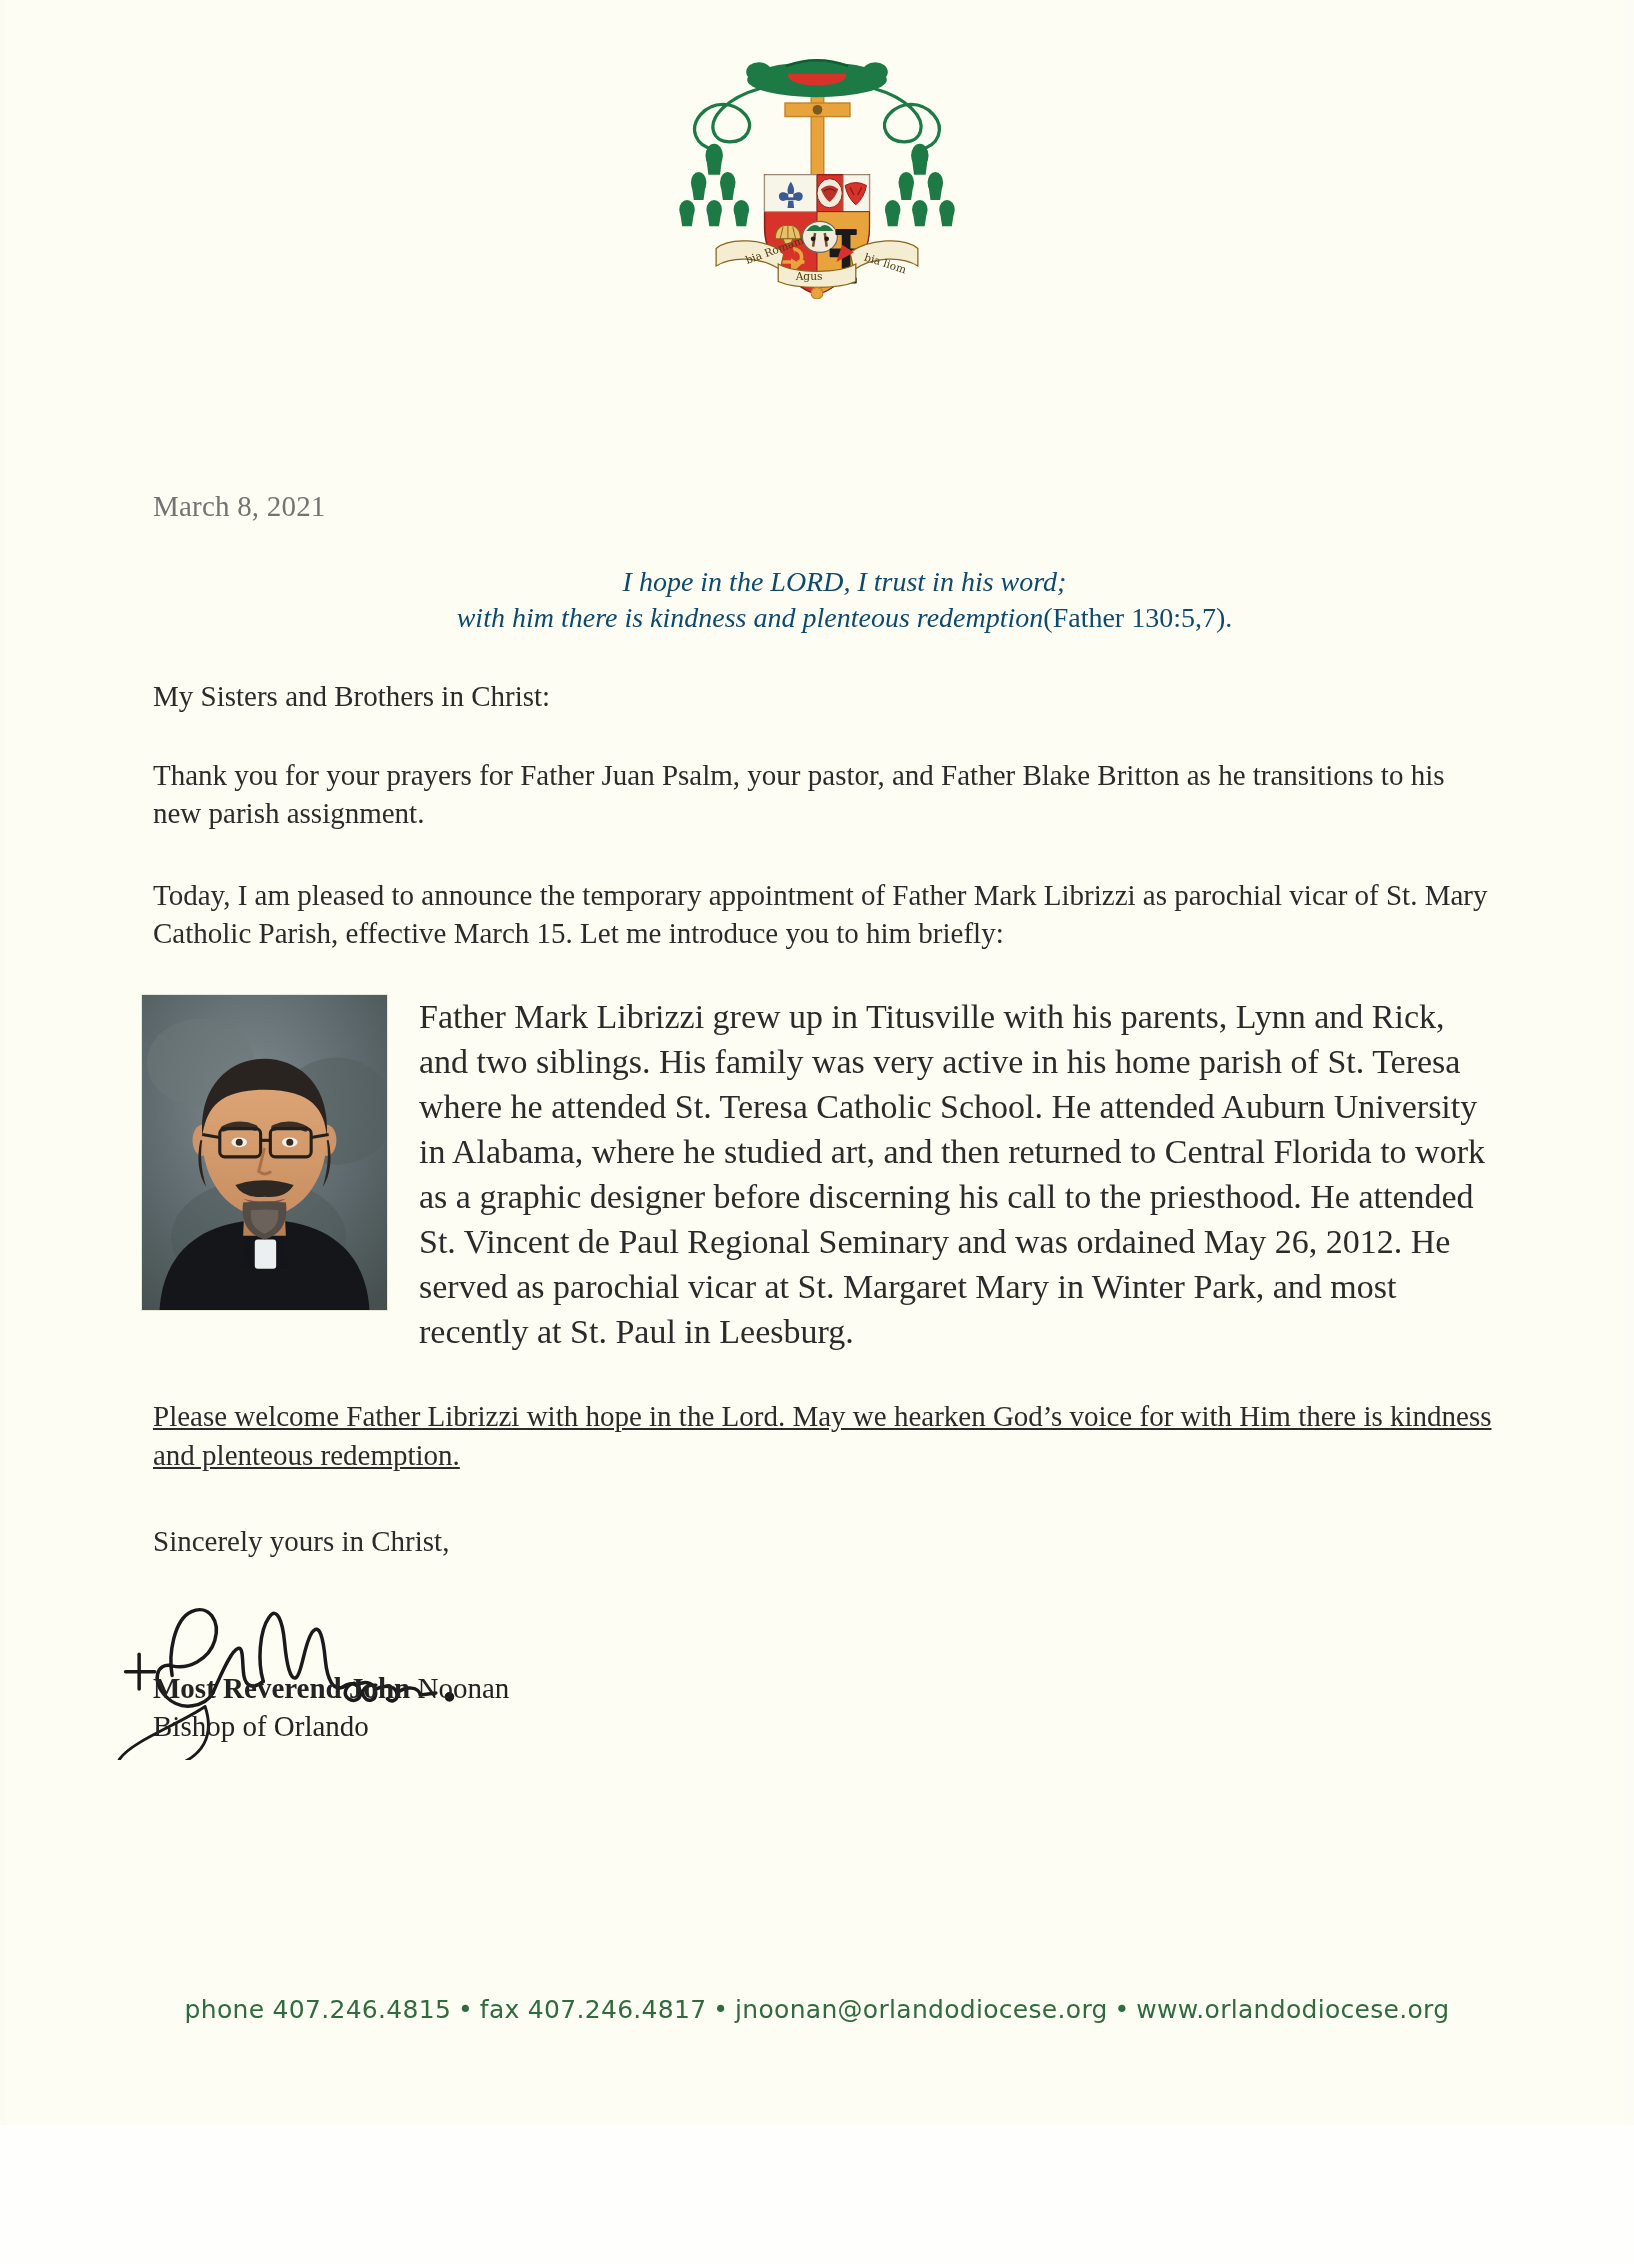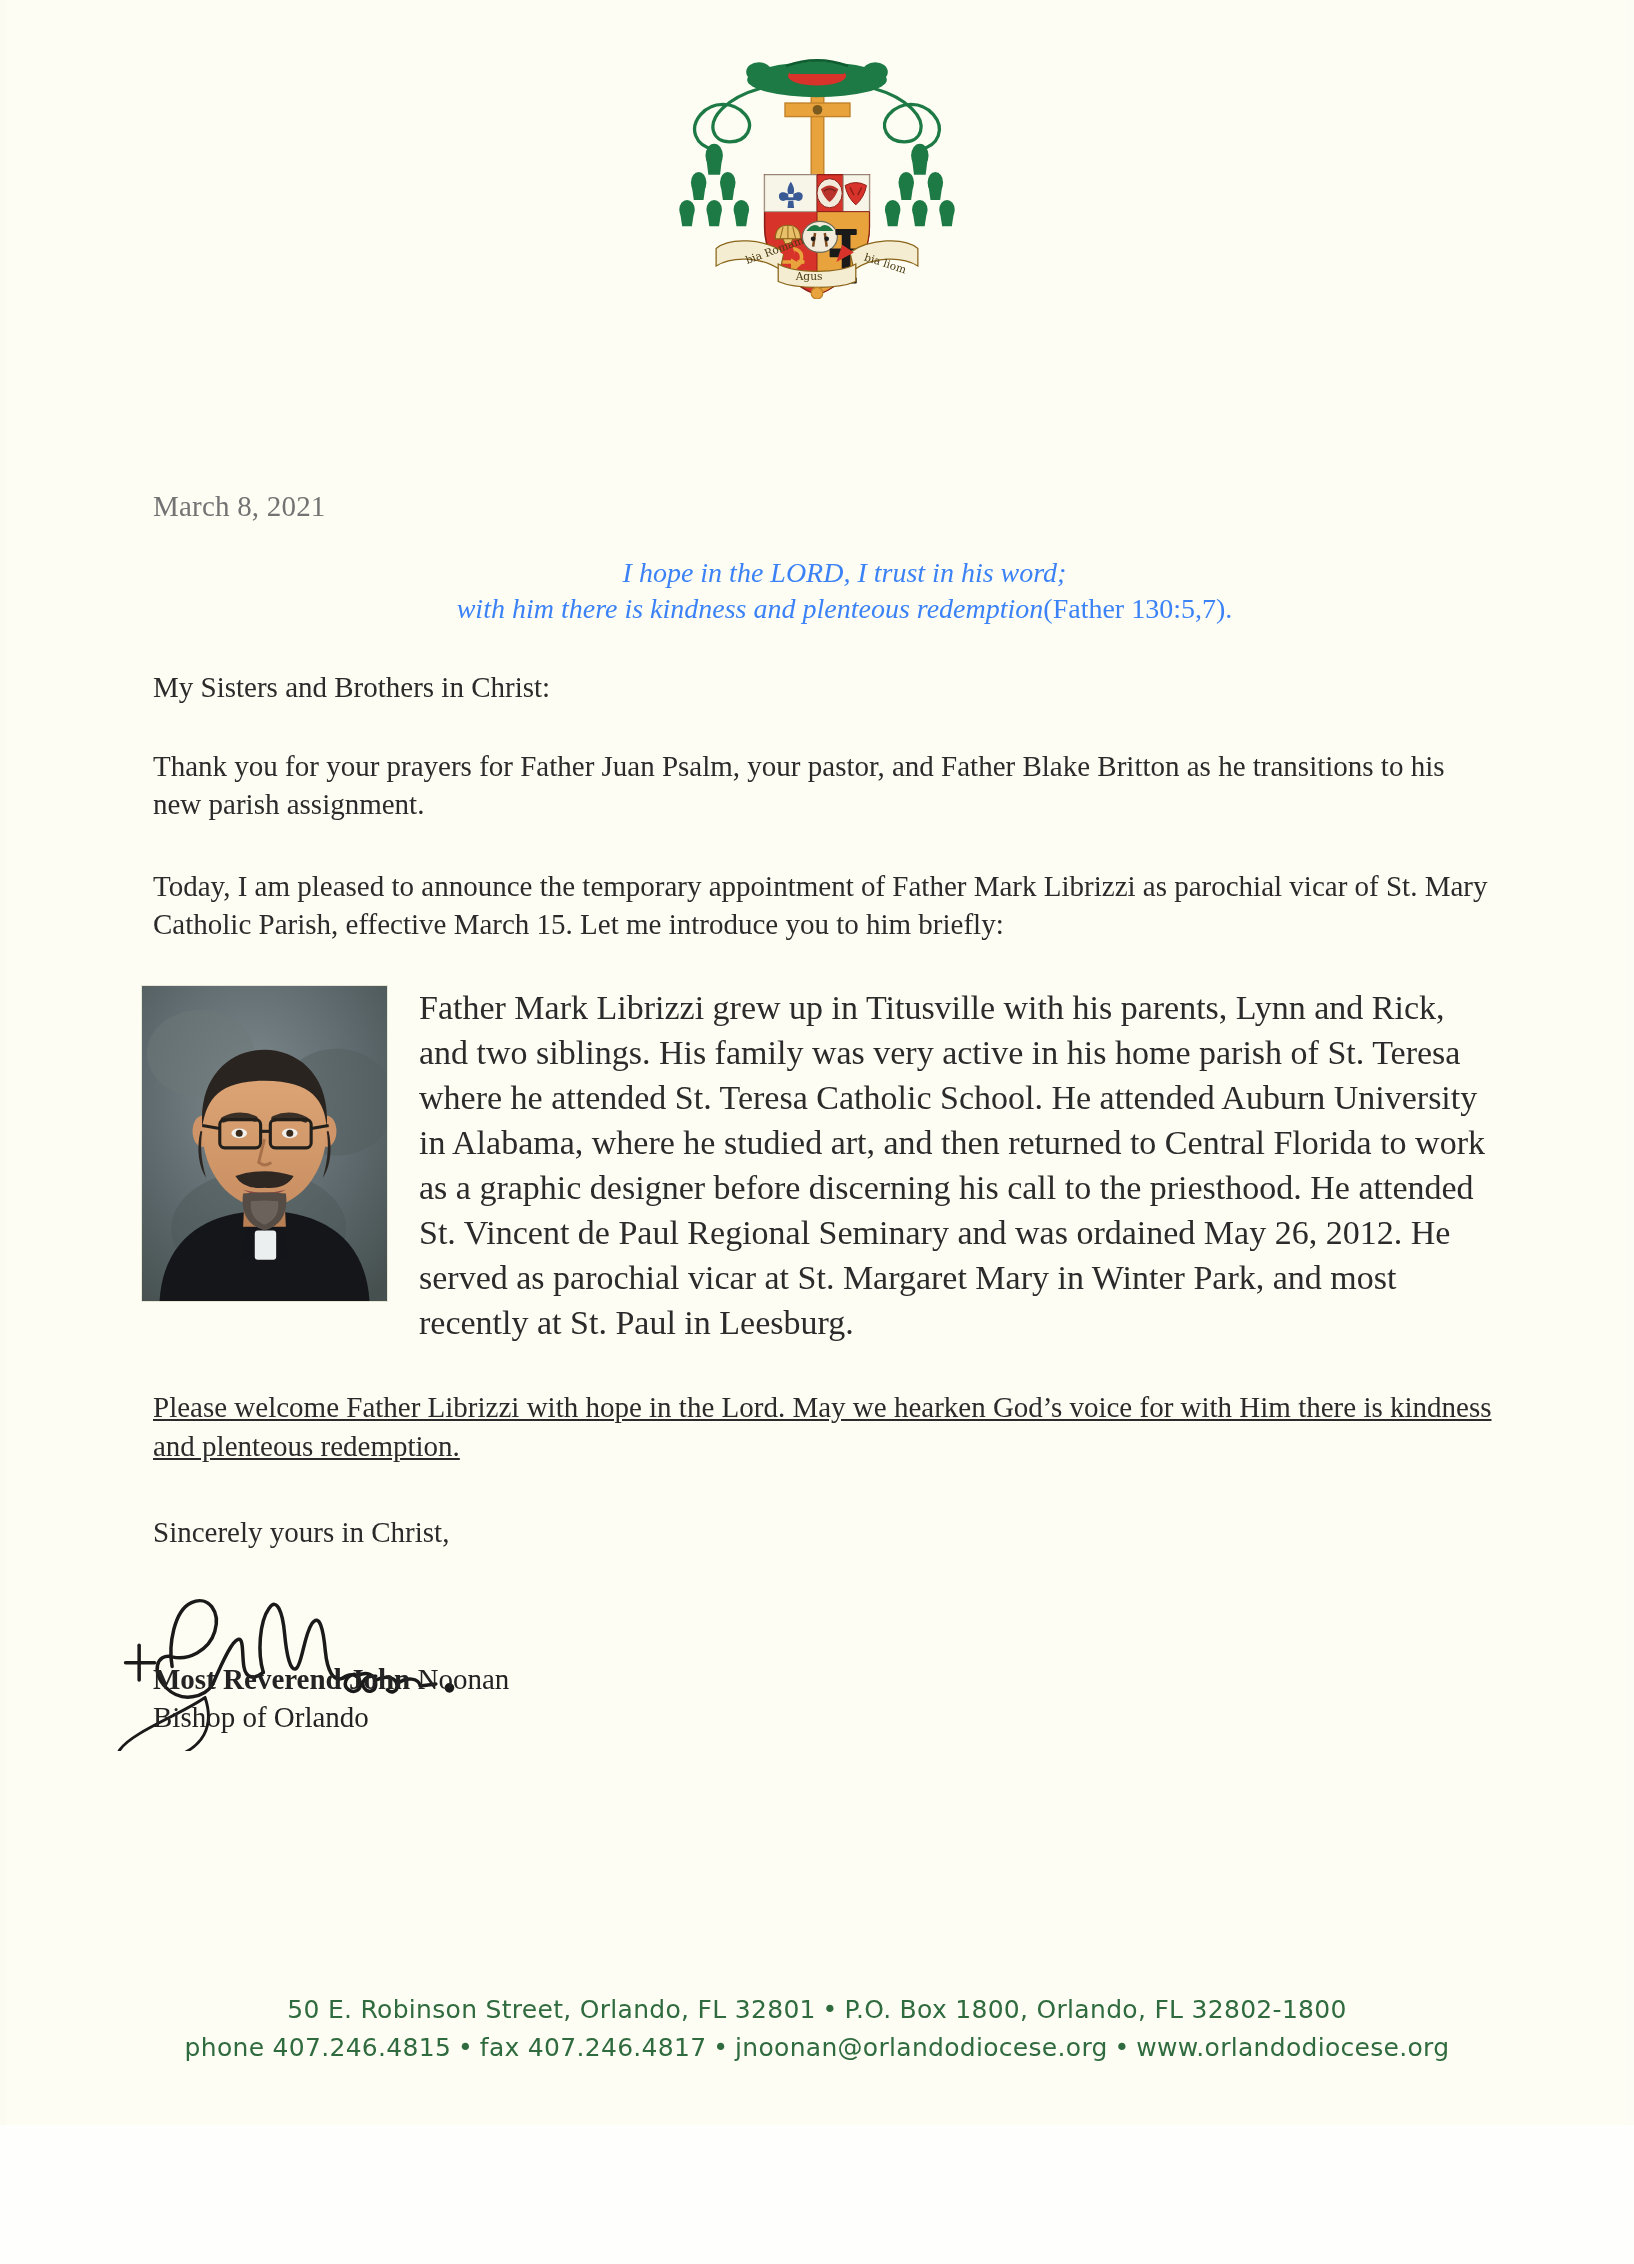--- a/index.html
+++ b/index.html
@@ -62,26 +62,26 @@
     width: 1344px;
   }
 
   .date-line {
     font-size: 29px;
     color: #737373;
     letter-spacing: 0.2px;
   }
 
   .verse {
-    margin-top: 32px;
+    margin-top: 41px;
     text-align: center;
     font-style: italic;
     font-size: 28px;
     line-height: 1.30;
-    color: #3b82f6;
+    color: #0c4a6e;
     padding-left: 39px;
   }
   .verse .cite {
     font-style: normal;
   }
 
   .salutation {
     margin-top: 43px;
     font-size: 29px;
     color: #2b2b2b;
@@ -426,21 +426,18 @@
 
     <div class="signer">
       <div><span class="nm">Most Reverend John</span><span> Noonan</span></div>
       <div>Bishop of Orlando</div>
     </div>
 
   </div>
 
   <div class="footer">
     <div class="footer-line">
-      <span>50 E. Robinson Street, Orlando, FL 32801</span><span class="sep">•</span><span>P.O. Box 1800, Orlando, FL 32802-1800</span>
-    </div>
-    <div class="footer-line">
       <span>phone 407.246.4815</span><span class="sep">•</span><span>fax 407.246.4817</span><span class="sep">•</span><span>jnoonan@orlandodiocese.org</span><span class="sep">•</span><span>www.orlandodiocese.org</span>
     </div>
   </div>
 
 </div>
 
 
 </body></html>

